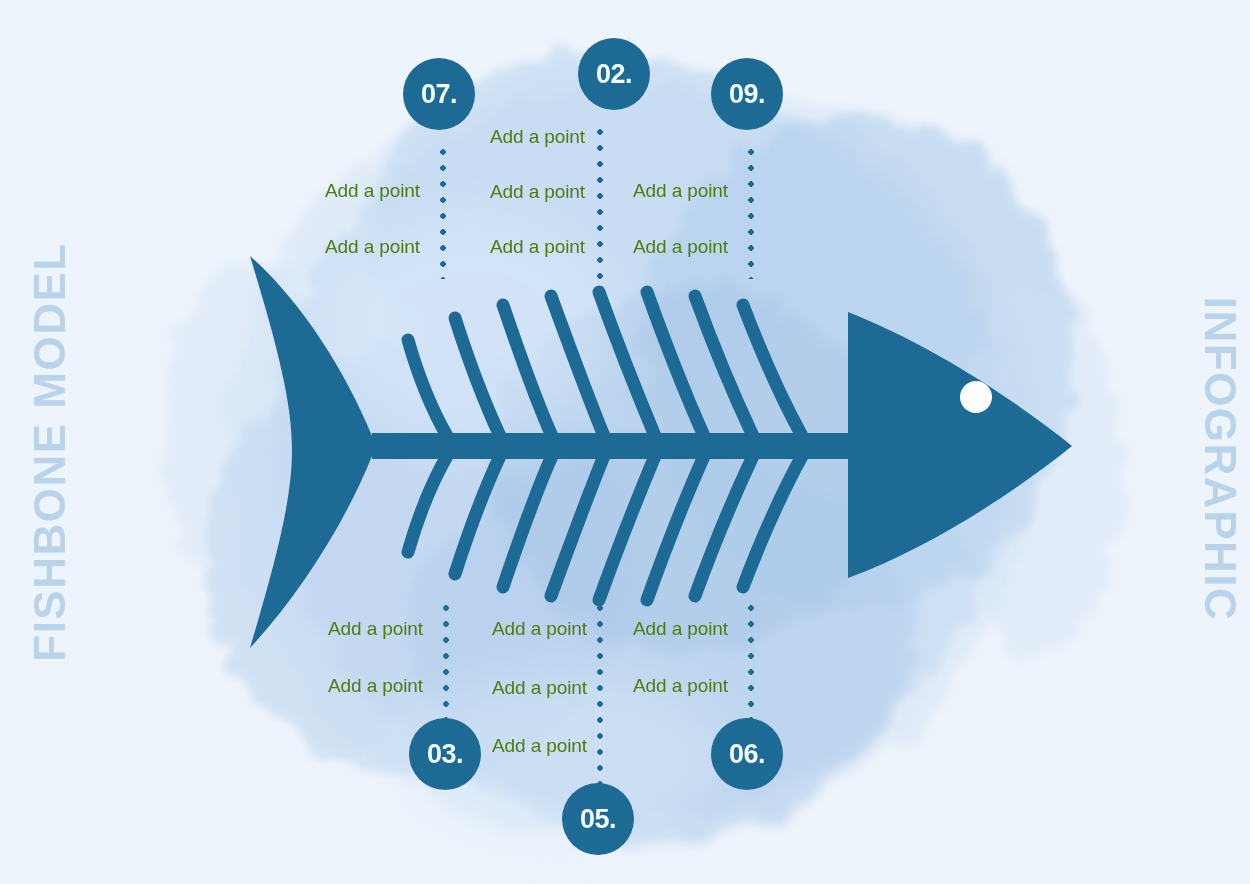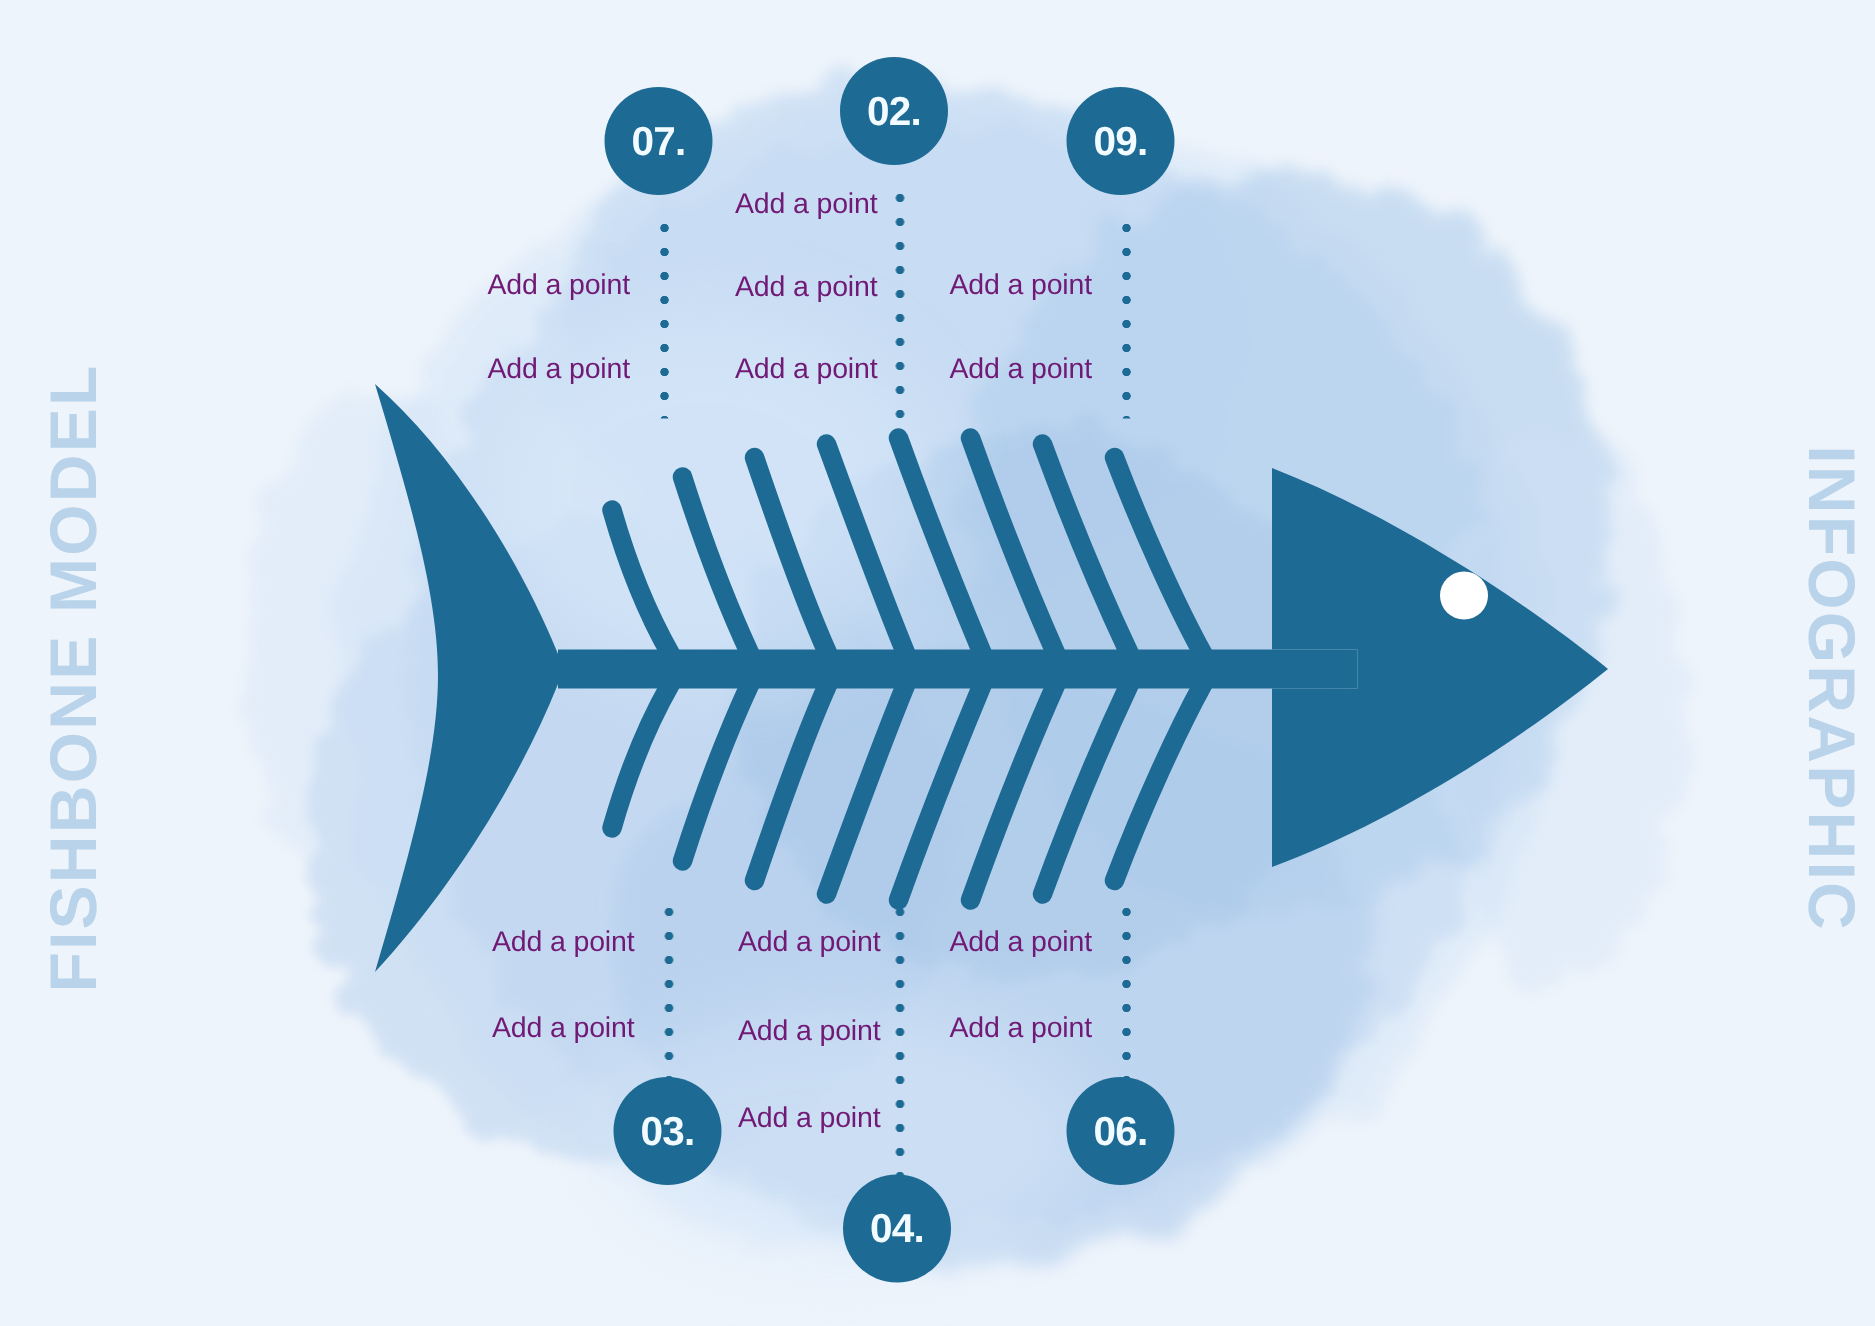--- a/index.html
+++ b/index.html
@@ -93,21 +93,21 @@
     background-size: 6px 16px;
     background-repeat: repeat-y;
     background-position: center top;
   }
 
   
   .point-label {
     position: absolute;
     font-family: "Liberation Sans", sans-serif;
     font-size: 19px;
-    color: #701a75;
+    color: #4d7c0f;
     white-space: nowrap;
     text-align: right;
     letter-spacing: -0.1px;
   }
 </style>
 </head>
 <body>
 
 <div id="canvas">
 
@@ -247,19 +247,19 @@
   <div class="point-label" style="left:313px; top:675px; width:110px;">Add a point</div>
 
   <div class="point-label" style="left:477px; top:618px; width:110px;">Add a point</div>
   <div class="point-label" style="left:477px; top:677px; width:110px;">Add a point</div>
   <div class="point-label" style="left:477px; top:735px; width:110px;">Add a point</div>
 
   <div class="point-label" style="left:618px; top:618px; width:110px;">Add a point</div>
   <div class="point-label" style="left:618px; top:675px; width:110px;">Add a point</div>
 
   <div class="num-circle" style="left:403px; top:58px;">07.</div>
-  <div class="num-circle" style="left:560px; top:38px;">02.</div>
+  <div class="num-circle" style="left:578px; top:38px;">02.</div>
   <div class="num-circle" style="left:711px; top:58px;">09.</div>
   <div class="num-circle" style="left:409px; top:718px;">03.</div>
-  <div class="num-circle" style="left:562px; top:783px;">04.</div>
+  <div class="num-circle" style="left:562px; top:783px;">05.</div>
   <div class="num-circle" style="left:711px; top:718px;">06.</div>
 
 </div>
 
 </body></html>

